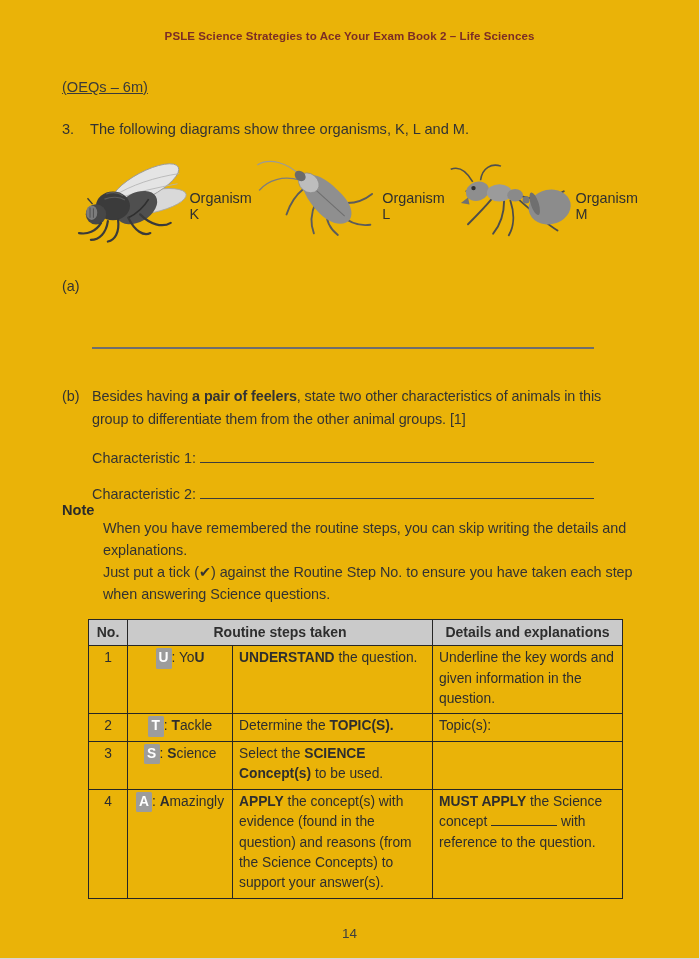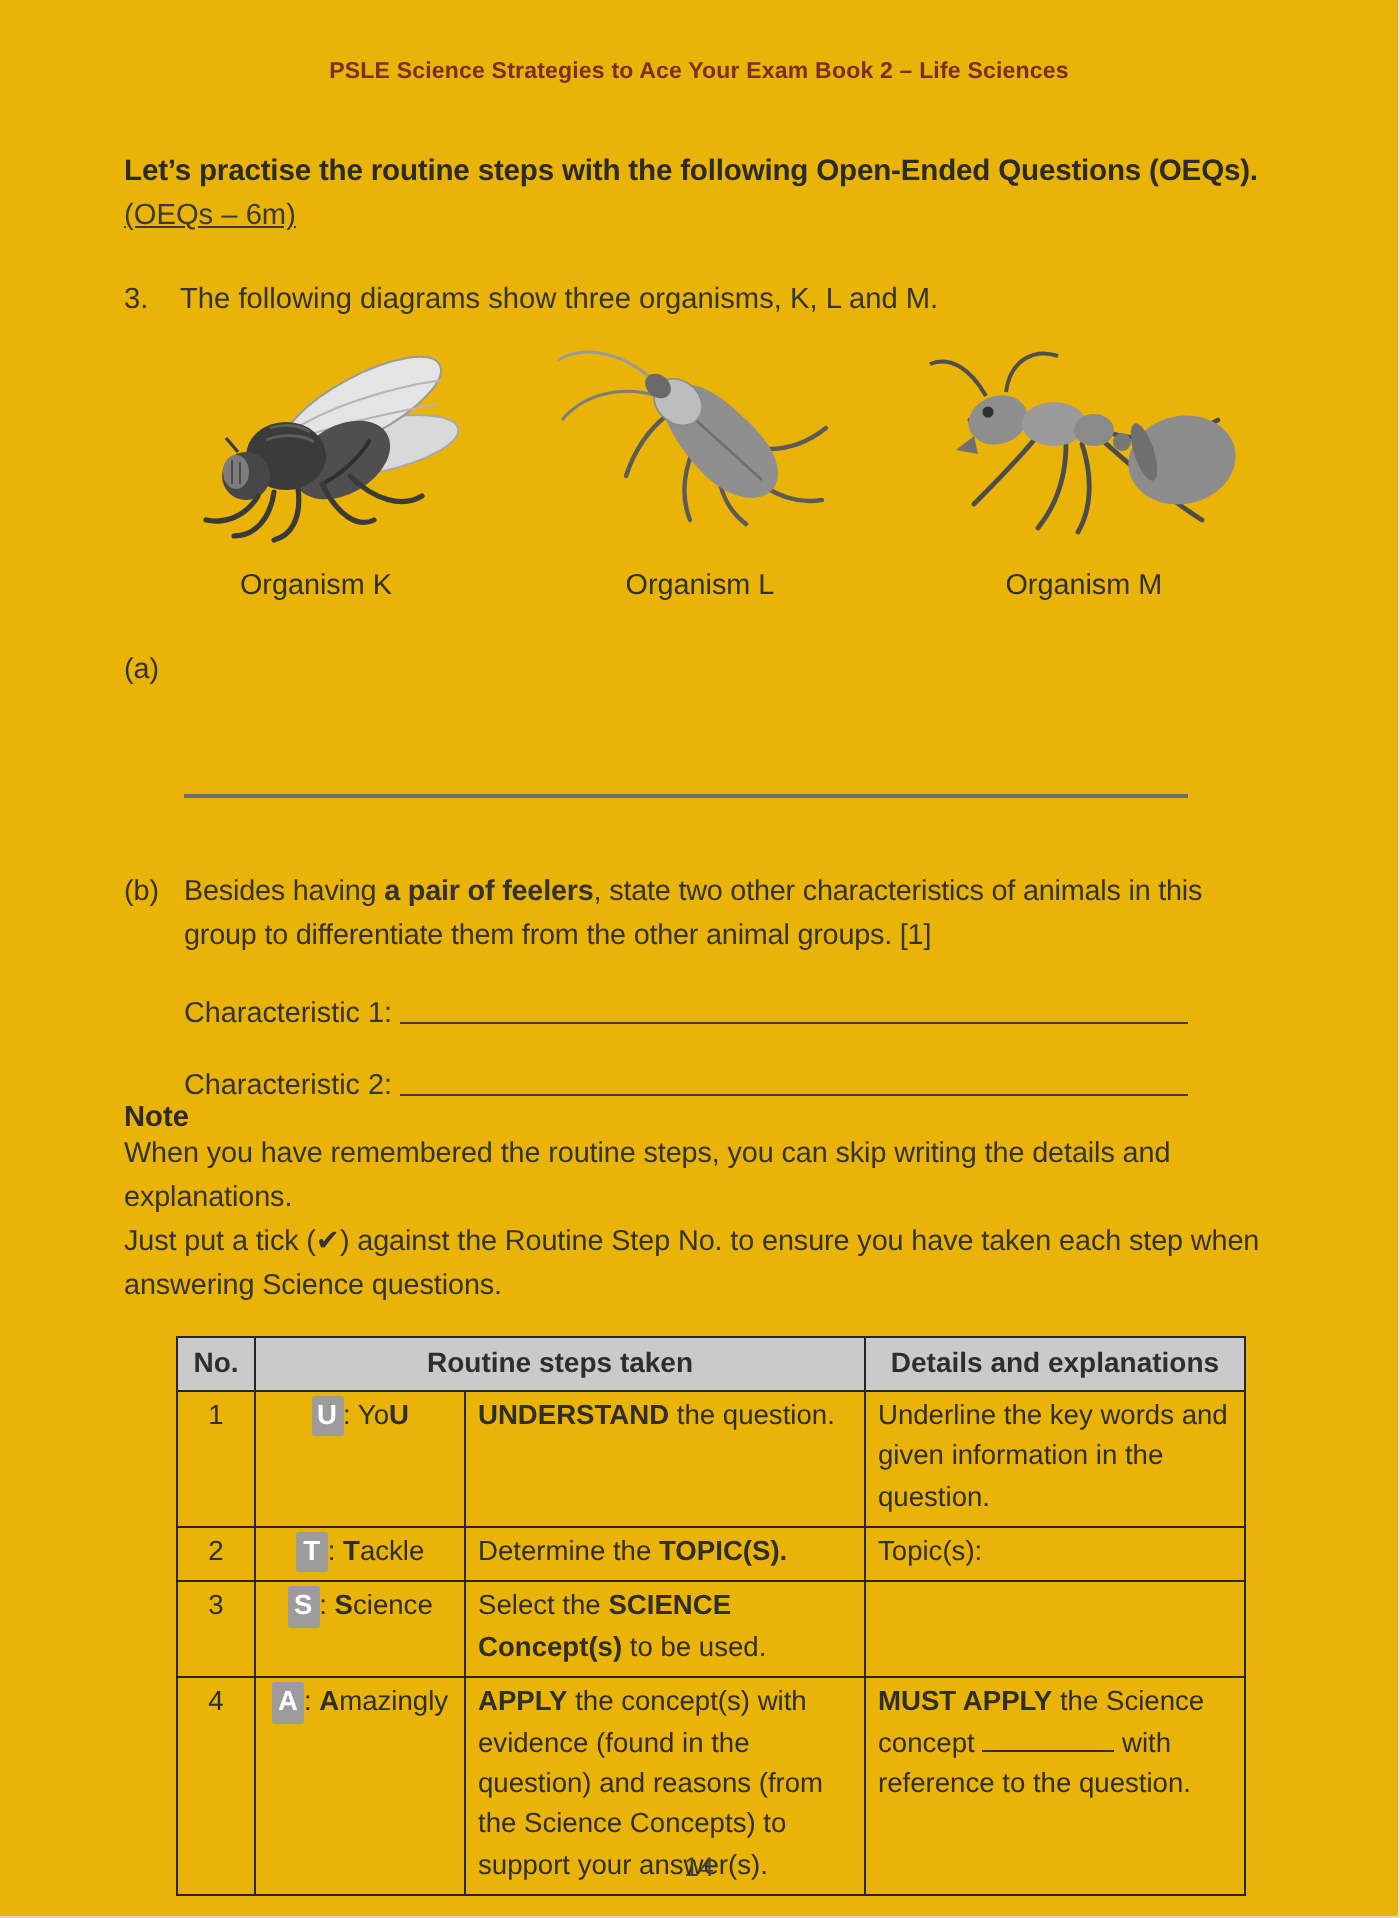--- a/index.html
+++ b/index.html
@@ -21,38 +21,38 @@
   }
   .content { position:absolute; top:76px; left:62px; width:576px; }
 
   .intro-bold { font-size:14.8px; font-weight:bold; color:#2b2b2b; line-height:1.45; letter-spacing:-.1px; }
   .intro-sub  { font-size:14.6px; margin-top:3px; color:#3a3a3a;text-decoration:underline; }
 
   .q-row { display:flex; margin-top:26px; font-size:14.6px; color:#333; }
   .q-num { width:28px; flex:none; }
 
   .figures { display:flex; margin-top:10px; align-items:center; }
-  .fig-col { width:33.33%; display:flex; flex-direction:column; align-items:center; }
+  .fig-col { width:33.33%; display:flex; flex-direction:row; align-items:center; }
   .fig-col svg { display:block; }
   .fig-caption { margin-top:12px; font-size:14.4px; color:#303030; }
 
   .part { display:flex; margin-top:23px; font-size:14.4px; line-height:1.55; color:#333; }
   .part-label { width:30px; flex:none; }
   .part-text { width:512px; letter-spacing:-.1px; }
 
   .answer-line { margin-left:30px; margin-top:50px; width:502px; border-bottom:2px solid #6e6e6e; }
 
   .part-b { margin-top:36px; }
 
   .char-row { display:flex; align-items:flex-end; margin-left:30px; margin-top:20px; width:502px; font-size:14.4px; }
   .char-label { white-space:nowrap; flex:none; }
   .wline { flex:1; border-bottom:1.8px solid #3d3d3d; margin-bottom:3px; margin-left:4px; }
 
   .note-title { font-size:14.6px; font-weight:bold; color:#2b2b2b; }
-  .note-para  { font-size:14.4px; line-height:1.52; color:#333; letter-spacing:-.05px; }
+  .note-para  { font-size:14.4px; line-height:1.52; color:#333; letter-spacing:-.05px;margin-left:41px; }
 
   table.routine {
     margin-top:13px; margin-left:26px; width:534px;
     border-collapse:collapse; table-layout:fixed;
     font-size:13.8px; color:#2e2e2e;
   }
   .routine th, .routine td {
     border:1.4px solid #262626; padding:2px 6px 4px; vertical-align:top; line-height:1.48;
   }
   .routine thead th {
@@ -75,21 +75,20 @@
 </style>
 </head>
 <body>
 
 <div class="page">
 
   <div class="running-header">PSLE Science Strategies to Ace Your Exam Book 2 – Life Sciences</div>
 
   <div class="content">
 
-    <p class="intro-bold">Let’s practise the routine steps with the following Open-Ended Questions (OEQs).</p>
     <p class="intro-sub">(OEQs – 6m)</p>
 
     <div class="q-row">
       <span class="q-num">3.</span>
       <span class="q-text">The following diagrams show three organisms, K, L and M.</span>
     </div>
 
     <div class="figures">
 
       <figure class="fig-col">

